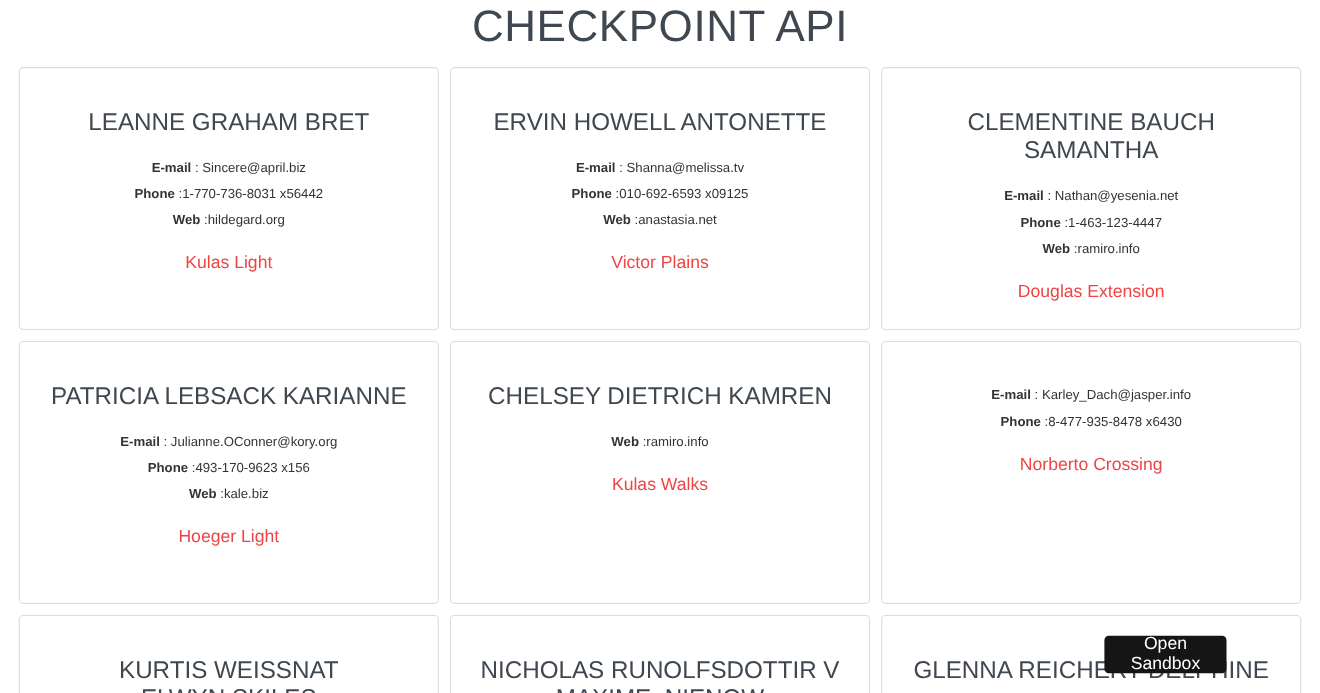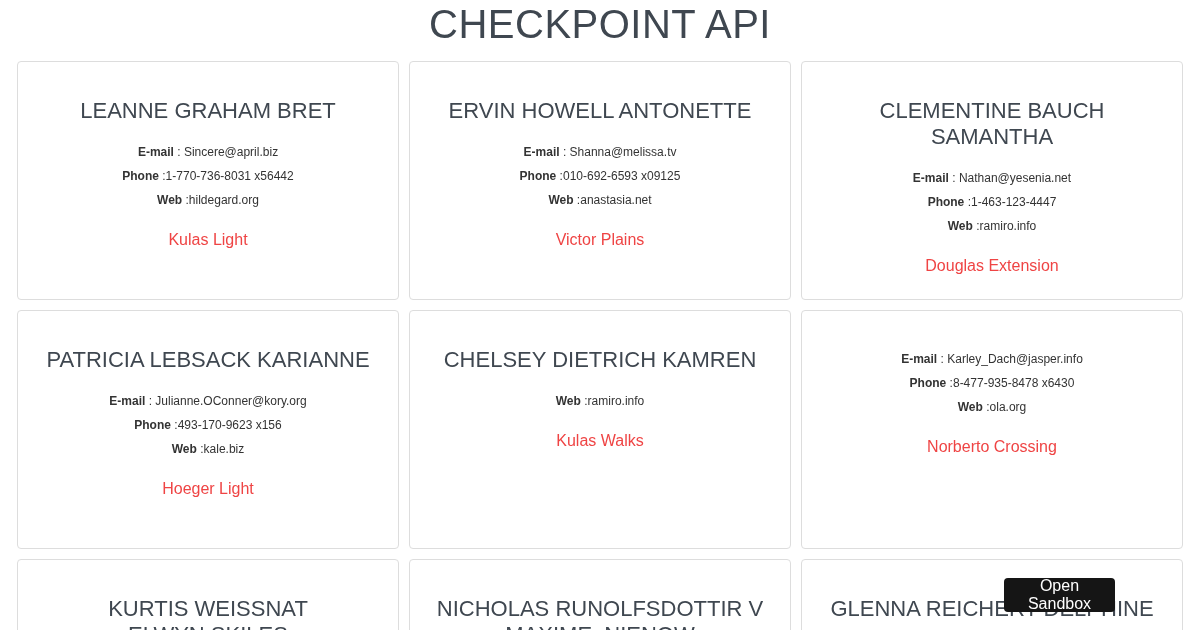--- a/index.html
+++ b/index.html
@@ -69,21 +69,20 @@
     <div class="street">Hoeger Light</div>
   </div>
   <div class="card">
     <h3 class="card-name">CHELSEY DIETRICH KAMREN</h3>
     <div class="info"><b>Web</b> :<span>ramiro.info</span></div>
     <div class="street">Kulas Walks</div>
   </div>
   <div class="card">
     <div class="info"><b>E-mail</b> : <span>Karley_Dach@jasper.info</span></div>
     <div class="info"><b>Phone</b> :<span>8-477-935-8478 x6430</span></div>
-    <div class="info"><b>Web</b> :<span>ola.org</span></div>
     <div class="street">Norberto Crossing</div>
   </div>
   <div class="card">
     <h3 class="card-name">KURTIS WEISSNAT ELWYN.SKILES</h3>
   </div>
   <div class="card">
     <h3 class="card-name">NICHOLAS RUNOLFSDOTTIR V MAXIME_NIENOW</h3>
   </div>
   <div class="card">
     <h3 class="card-name">GLENNA REICHERT DELPHINE</h3>

